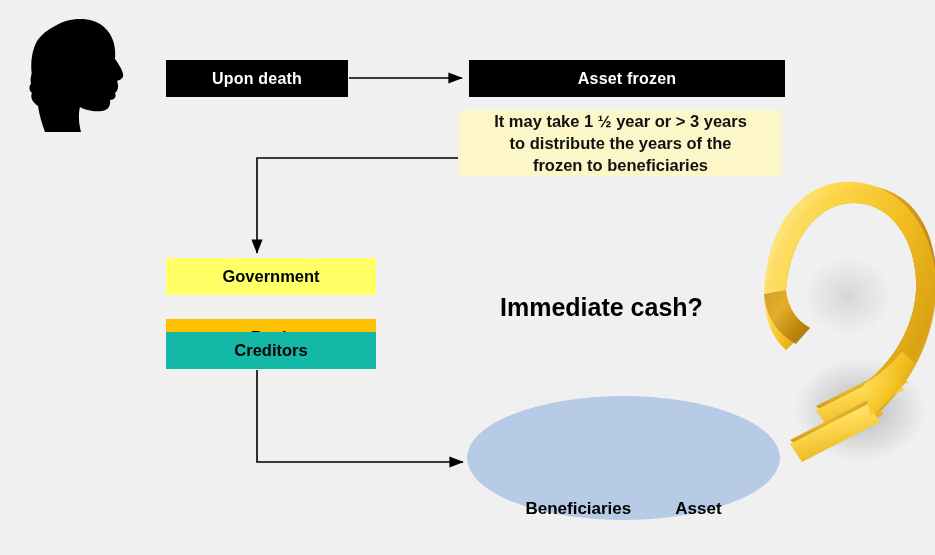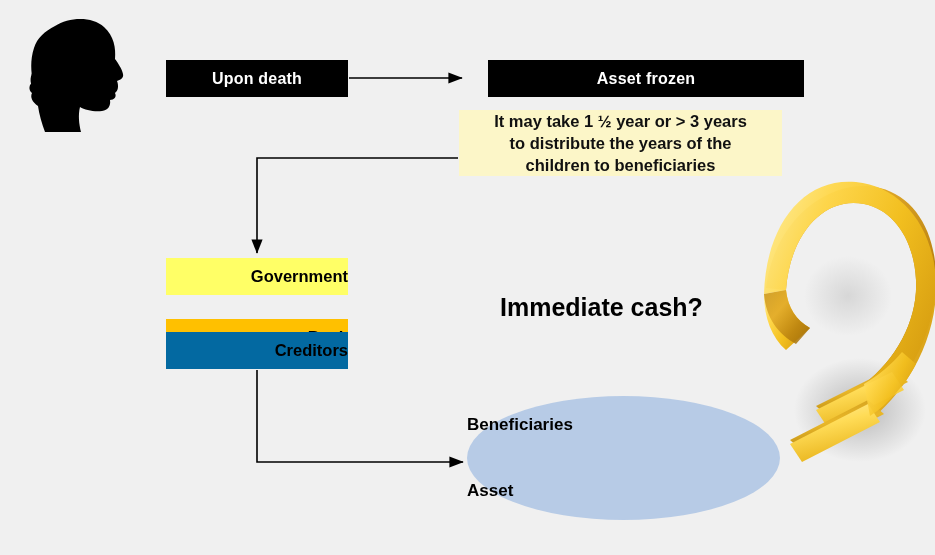--- a/index.html
+++ b/index.html
@@ -41,21 +41,21 @@
     justify-content: center;
     letter-spacing: 0.2px;
   }
   #box-upon-death {
     left: 166px;
     top: 60px;
     width: 182px;
     height: 37px;
   }
   #box-asset-frozen {
-    left: 488px;
+    left: 469px;
     top: 60px;
     width: 316px;
     height: 37px;
   }
 
   
   #note-duration {
     position: absolute;
     left: 459px;
     top: 110px;
@@ -75,32 +75,32 @@
     padding: 2px 8px;
   }
   #note-duration .note-line {
     white-space: nowrap;
   }
 
   
   .stack-band {
     position: absolute;
     left: 166px;
-    width: 182px;
+    width: 210px;
     height: 37px;
     display: flex;
     align-items: center;
-    justify-content: flex-end;
+    justify-content: center;
     font-weight: bold;
     font-size: 16.5px;
     color: #000000;
   }
   #band-government { top: 258px; background: #ffff66; }
   #band-bank       { top: 295px; background: #ffc000; margin-top: 24px; }
-  #band-creditors  { top: 332px; background: #0369a1; }
+  #band-creditors  { top: 332px; background: #14b8a6; }
 
   
   #label-immediate-cash {
     position: absolute;
     left: 500px;
     top: 293px;
     width: 260px;
     text-align: left;
     font-size: 25px;
     font-weight: bold;
@@ -110,22 +110,21 @@
   
   #ellipse-beneficiaries {
     position: absolute;
     left: 467px;
     top: 396px;
     width: 313px;
     height: 124px;
     background: #b7cbe6;
     border-radius: 50%;
     display: flex;
-    flex-direction: column;
-    align-items: flex-start;
+    align-items: flex-end;
     justify-content: center;
     font-size: 17px;
     font-weight: bold;
     color: #000000;
     line-height: 1.32;
     text-align: center;
     gap: 44px;
   }
 
   
@@ -185,21 +184,21 @@
     <span>Upon death</span>
   </div>
 
   <div id="box-asset-frozen" class="black-box">
     <span>Asset frozen</span>
   </div>
 
   <div id="note-duration">
     <span class="note-line">It may take 1 ½ year or &gt; 3 years</span>
     <span class="note-line">to distribute the years of the</span>
-    <span class="note-line">children to beneficiaries</span>
+    <span class="note-line">frozen to beneficiaries</span>
   </div>
 
   <div id="band-government" class="stack-band">
     <span>Government</span>
   </div>
   <div id="band-bank" class="stack-band">
     <span>Bank</span>
   </div>
   <div id="band-creditors" class="stack-band">
     <span>Creditors</span>

